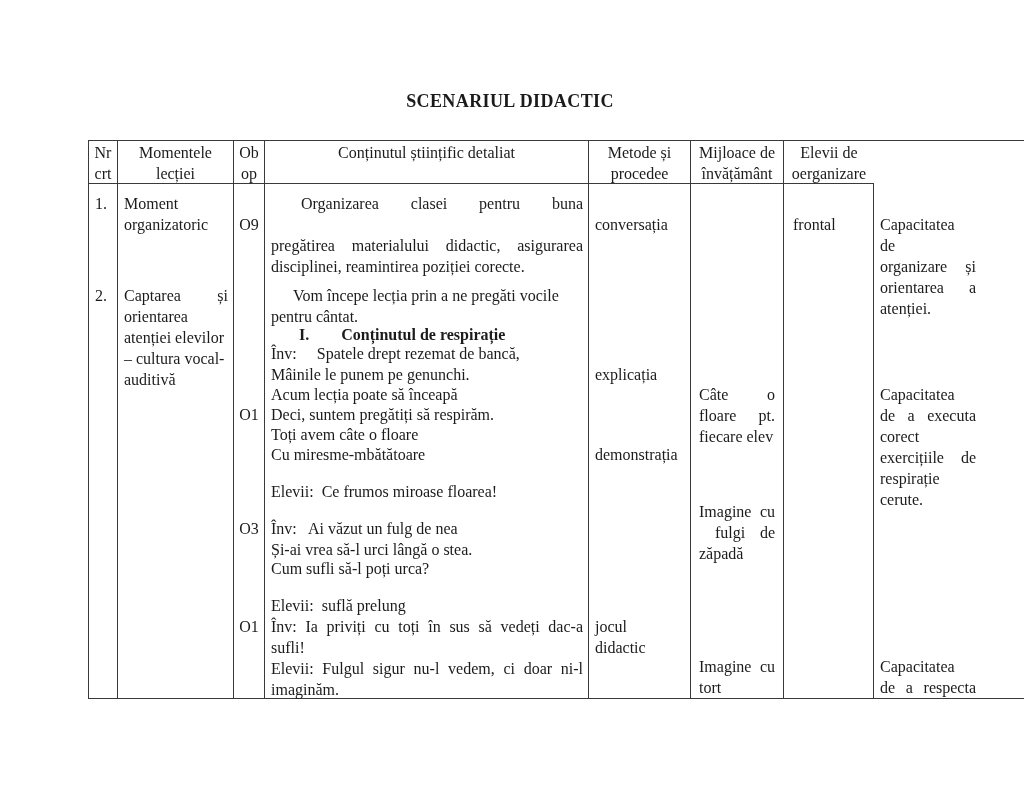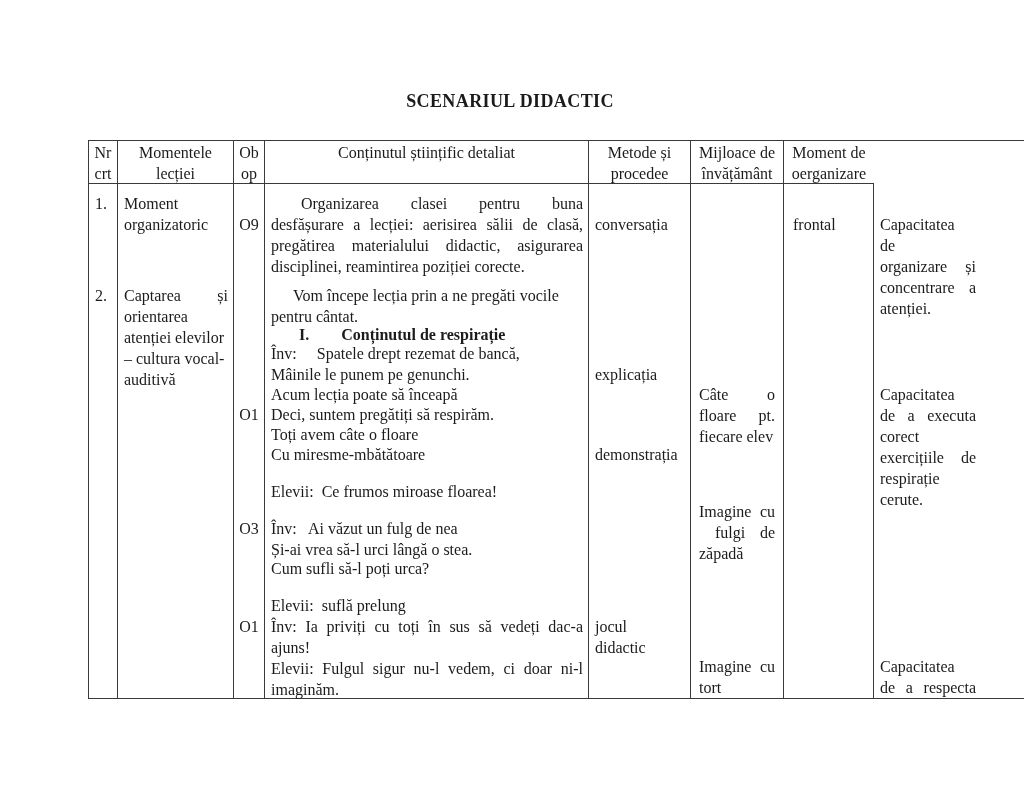--- a/index.html
+++ b/index.html
@@ -68,21 +68,21 @@
       </div>
       <div class="hcell">
         <div>Metode și</div>
         <div>procedee</div>
       </div>
       <div class="hcell">
         <div>Mijloace de</div>
         <div>învățământ</div>
       </div>
       <div class="hcell">
-        <div>Moment de</div>
+        <div>Elevii de</div>
         <div>oerganizare</div>
       </div>
     </div>
 
     <div class="brow">
 
       <div class="bcell">
         <div class="ln" style="top:9px">1.</div>
         <div class="ln" style="top:101px">2.</div>
       </div>
@@ -99,39 +99,38 @@
 
       <div class="bcell">
         <div class="ln ctr" style="top:30px">O9</div>
         <div class="ln ctr" style="top:220px">O1</div>
         <div class="ln ctr" style="top:334px">O3</div>
         <div class="ln ctr" style="top:432px">O1</div>
       </div>
 
       <div class="bcell">
         <div class="ln just" style="top:9px;left:36px">Organizarea clasei pentru buna</div>
-        <div class="ln just" style="top:30px">desfășurare a lecției: aerisirea sălii de clasă,</div>
         <div class="ln just" style="top:51px">pregătirea materialului didactic, asigurarea</div>
         <div class="ln" style="top:72px">disciplinei, reamintirea poziției corecte.</div>
         <div class="ln" style="top:101px;left:28px">Vom începe lecția prin a ne pregăti vocile</div>
         <div class="ln" style="top:122px">pentru cântat.</div>
         <div class="ln bold" style="top:140px;left:34px">I.        Conținutul de respirație</div>
         <div class="ln" style="top:180px">Mâinile le punem pe genunchi.</div>
         <div class="ln" style="top:159px">Înv:     Spatele drept rezemat de bancă,</div>
         <div class="ln" style="top:200px">Acum lecția poate să înceapă</div>
         <div class="ln" style="top:220px">Deci, suntem pregătiți să respirăm.</div>
         <div class="ln" style="top:240px">Toți avem câte o floare</div>
         <div class="ln" style="top:260px">Cu miresme-mbătătoare</div>
         <div class="ln" style="top:297px">Elevii:  Ce frumos miroase floarea!</div>
         <div class="ln" style="top:334px">Înv:   Ai văzut un fulg de nea</div>
         <div class="ln" style="top:355px">Și-ai vrea să-l urci lângă o stea.</div>
         <div class="ln" style="top:374px">Cum sufli să-l poți urca?</div>
         <div class="ln" style="top:411px">Elevii:  suflă prelung</div>
         <div class="ln just" style="top:432px">Înv:   Ia priviți cu toți în sus să vedeți dac-a</div>
-        <div class="ln" style="top:453px">ajuns!</div>
+        <div class="ln" style="top:453px">sufli!</div>
         <div class="ln just" style="top:474px">Elevii:  Fulgul sigur nu-l vedem, ci doar ni-l</div>
         <div class="ln" style="top:495px">imaginăm.</div>
       </div>
 
       <div class="bcell">
         <div class="ln" style="top:30px">conversația</div>
         <div class="ln" style="top:180px">explicația</div>
         <div class="ln" style="top:260px">demonstrația</div>
         <div class="ln" style="top:432px;right:20px">jocul didactic</div>
       </div>
@@ -148,21 +147,21 @@
       </div>
 
       <div class="bcell">
         <div class="ln" style="top:30px;left:9px">frontal</div>
       </div>
 
       <div class="bcell">
         <div class="ln" style="top:30px">Capacitatea</div>
         <div class="ln" style="top:51px">de</div>
         <div class="ln just" style="top:72px">organizare și</div>
-        <div class="ln just" style="top:93px">concentrare a</div>
+        <div class="ln just" style="top:93px">orientarea a</div>
         <div class="ln" style="top:114px">atenției.</div>
         <div class="ln" style="top:200px">Capacitatea</div>
         <div class="ln just" style="top:221px">de a executa</div>
         <div class="ln" style="top:242px">corect</div>
         <div class="ln just" style="top:263px">exercițiile de</div>
         <div class="ln" style="top:284px">respirație</div>
         <div class="ln" style="top:305px">cerute.</div>
         <div class="ln" style="top:472px">Capacitatea</div>
         <div class="ln just" style="top:493px">de a respecta</div>
       </div>

